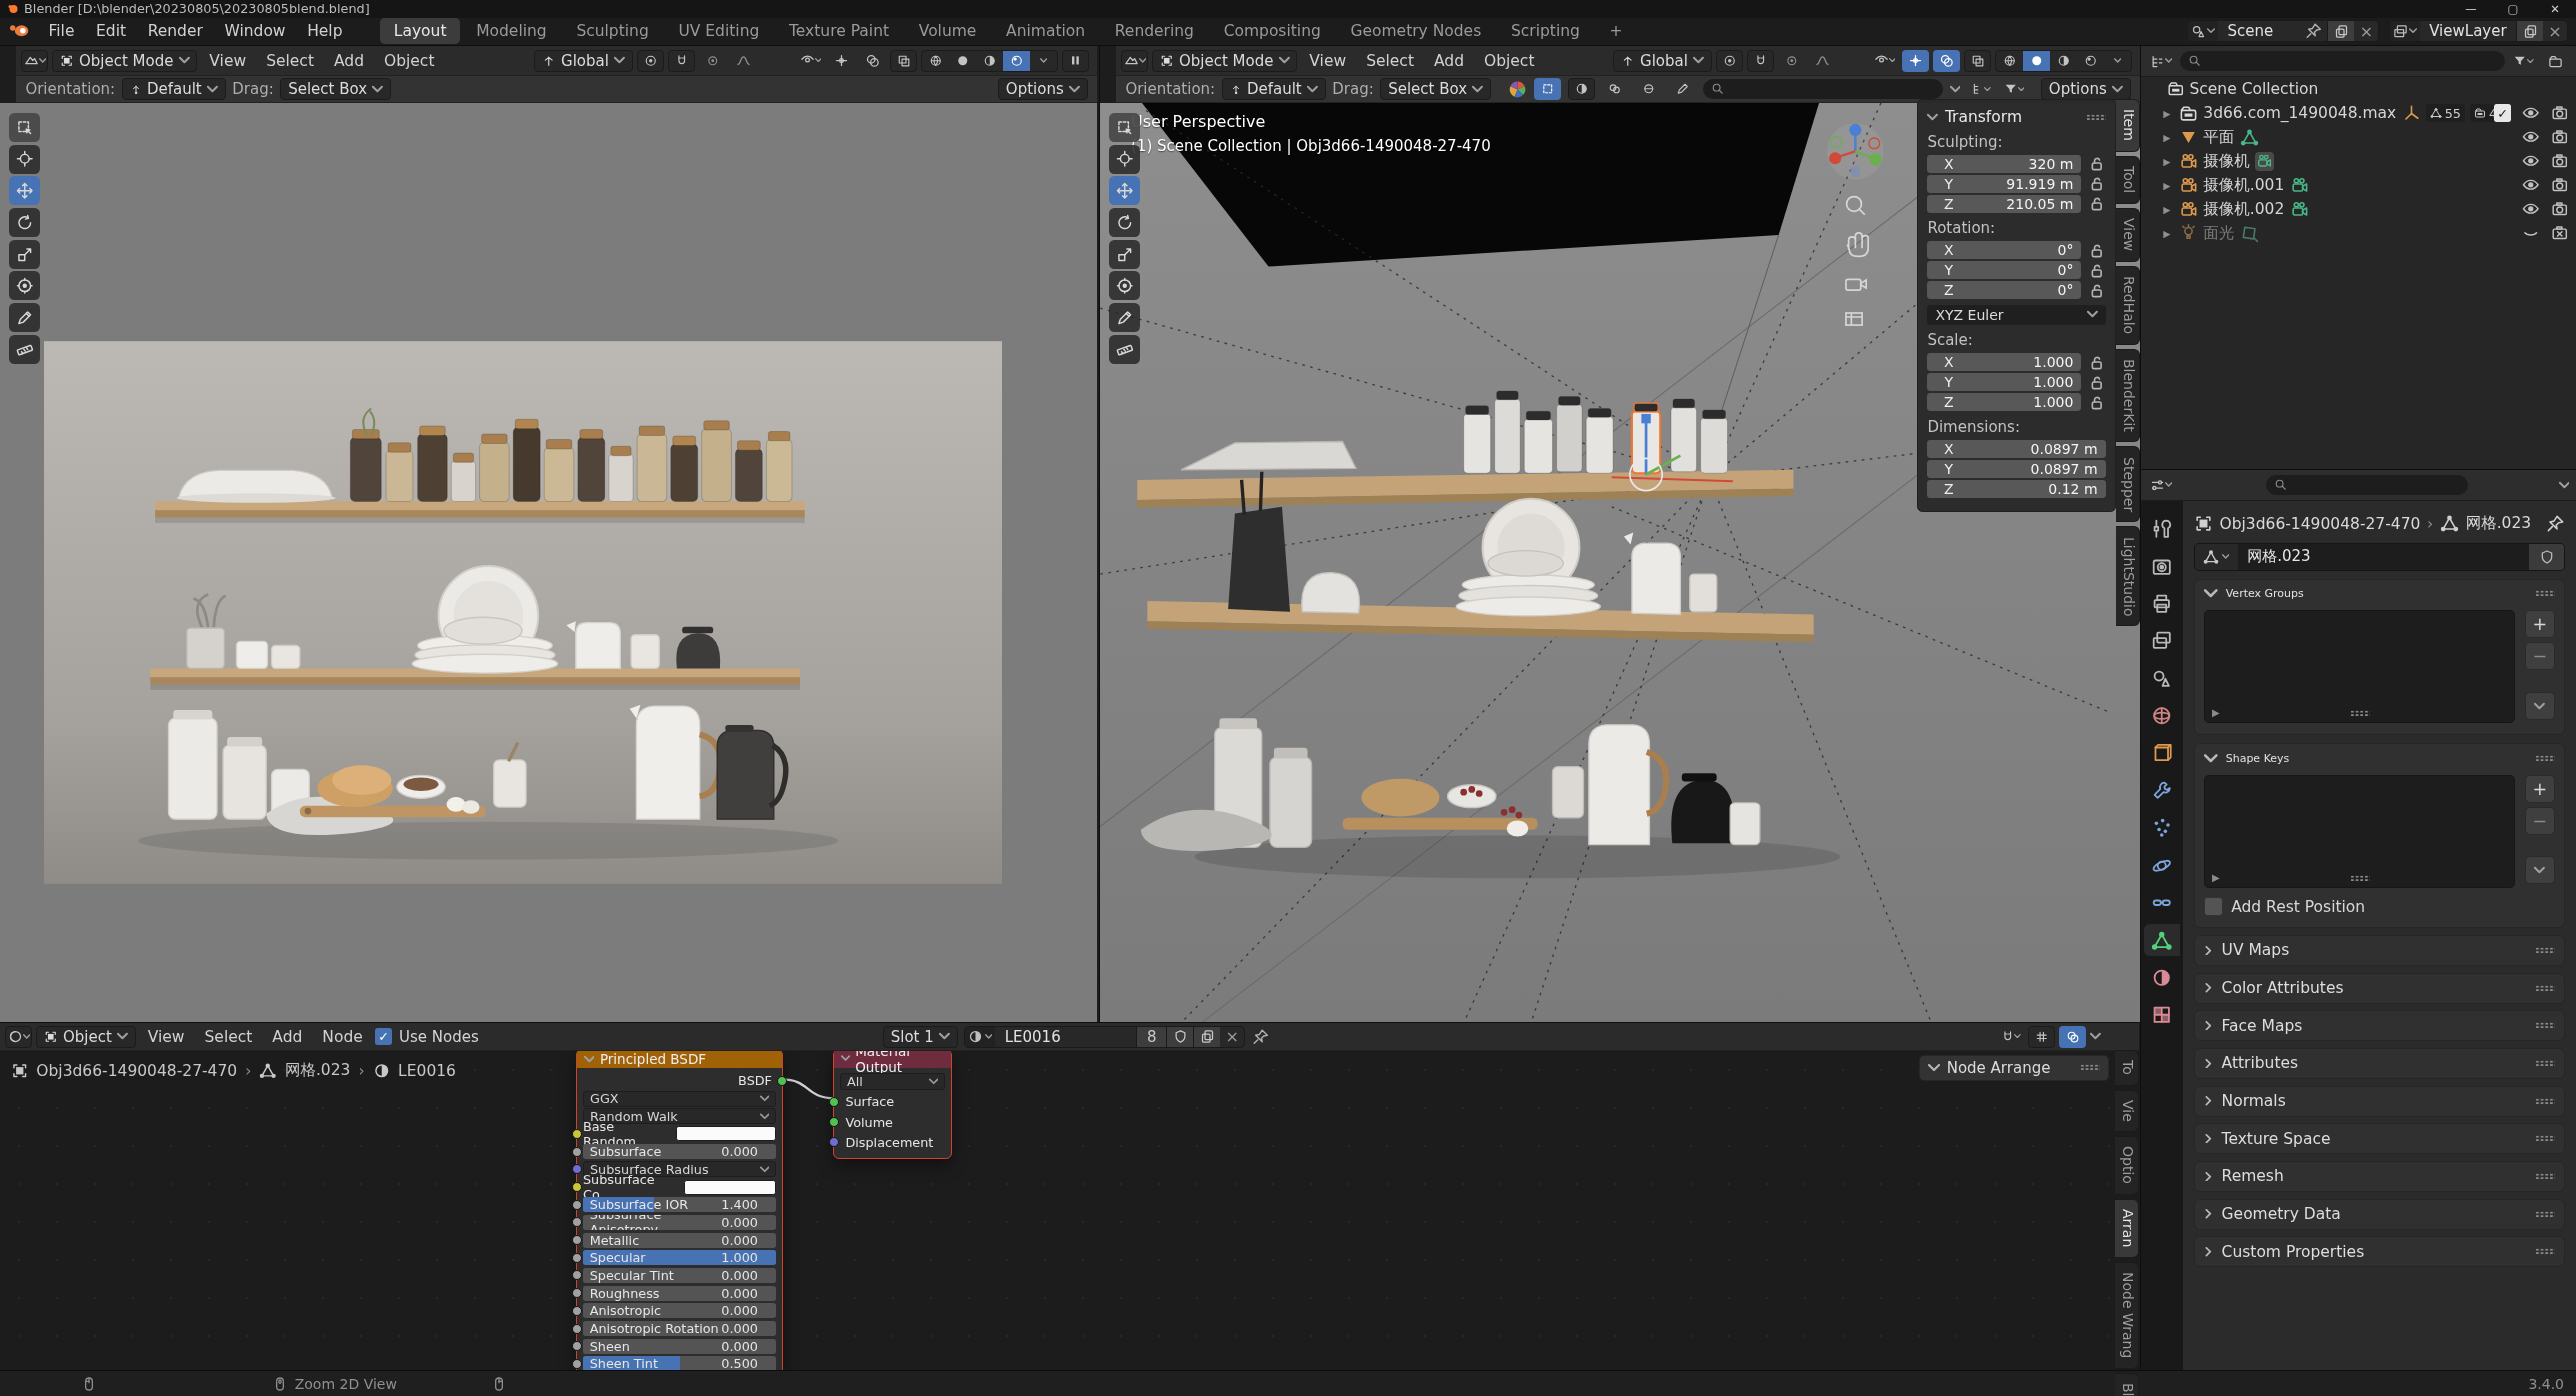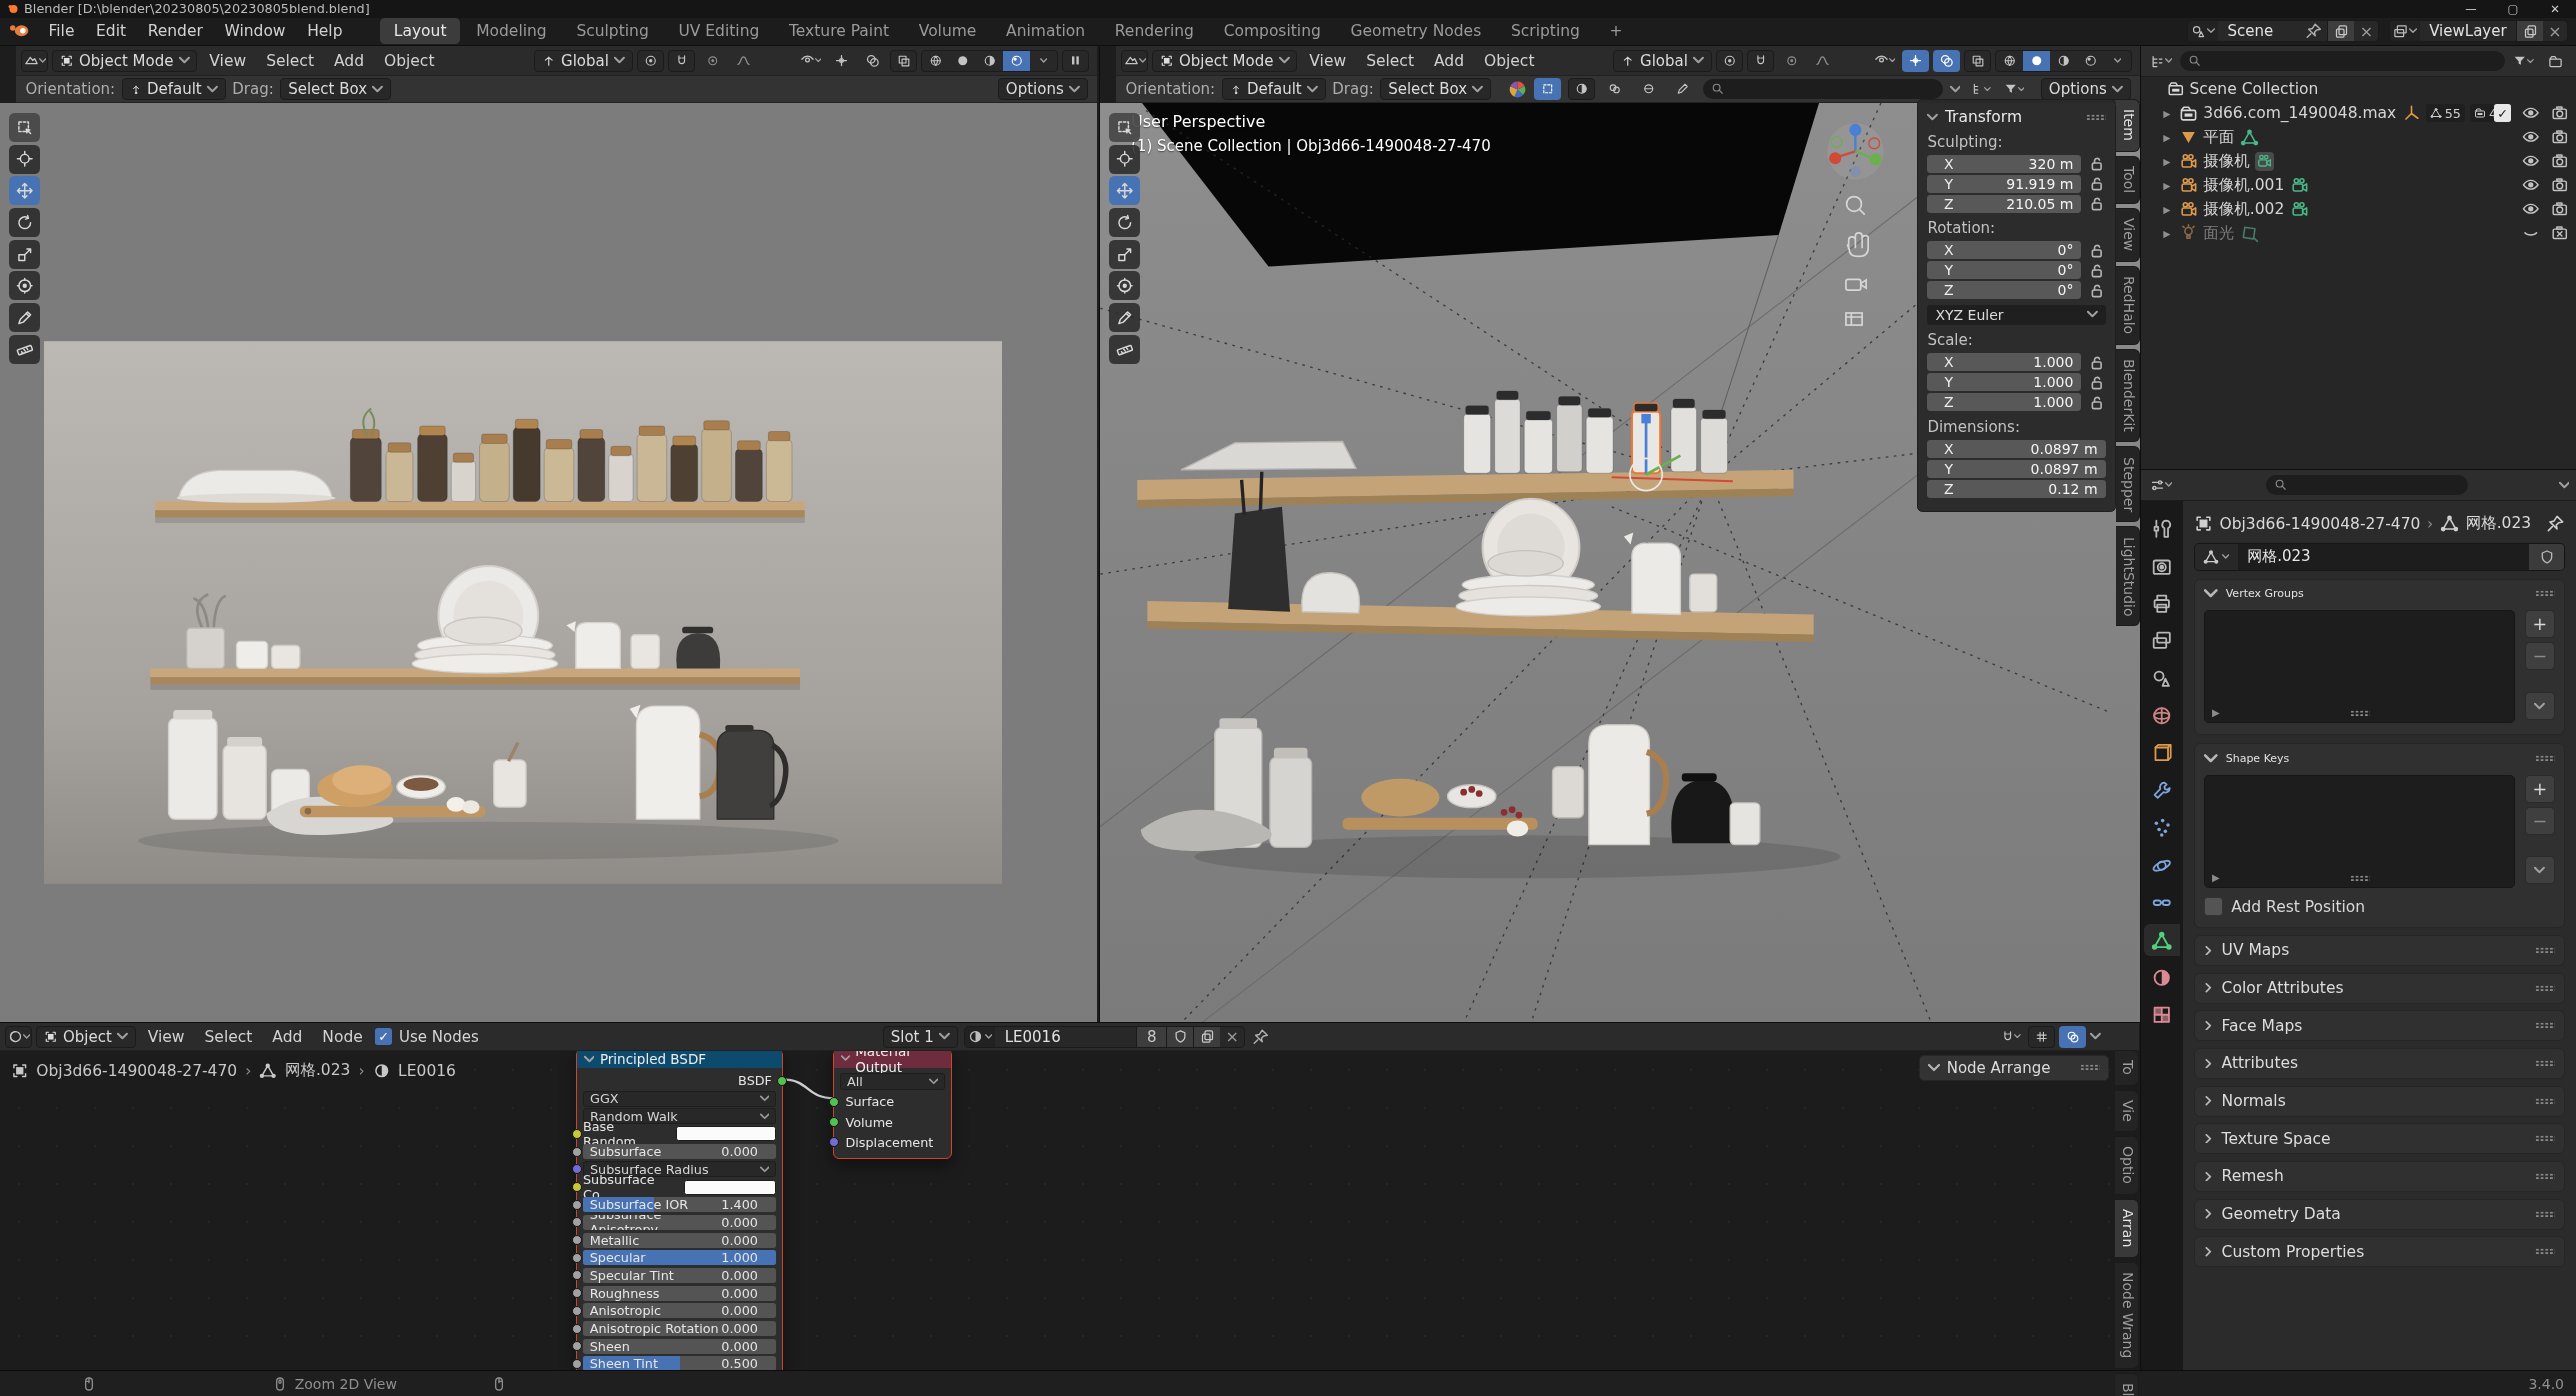--- a/index.html
+++ b/index.html
@@ -2092,21 +2092,21 @@
           </svg>
         </span>
       <span>LE0016</span>
     </div>
 
     <svg class="abs" style="left:0;top:0" width="2139" height="320" viewBox="0 0 3178 475">
       <path d="M1162 42 C 1204 42 1196 70 1240 70" stroke="#cfcfcf" stroke-width="3.5" fill="none"></path>
     </svg>
 
     <div class="node" style="left:576px;top:-2px;width:207px">
-      <div class="node-h" style="background:#0c4a6e">
+      <div class="node-h" style="background:#a16207">
         <span class="ico chev">
             <svg viewBox="0 0 12 8">
               <path d="M1 1l5 5 5-5"></path>
             </svg>
           </span>
         <span>Principled BSDF</span>
       </div>
       <div class="node-body" id="bsdf-body">
         <div class="nrow out">
           <span>BSDF</span>

